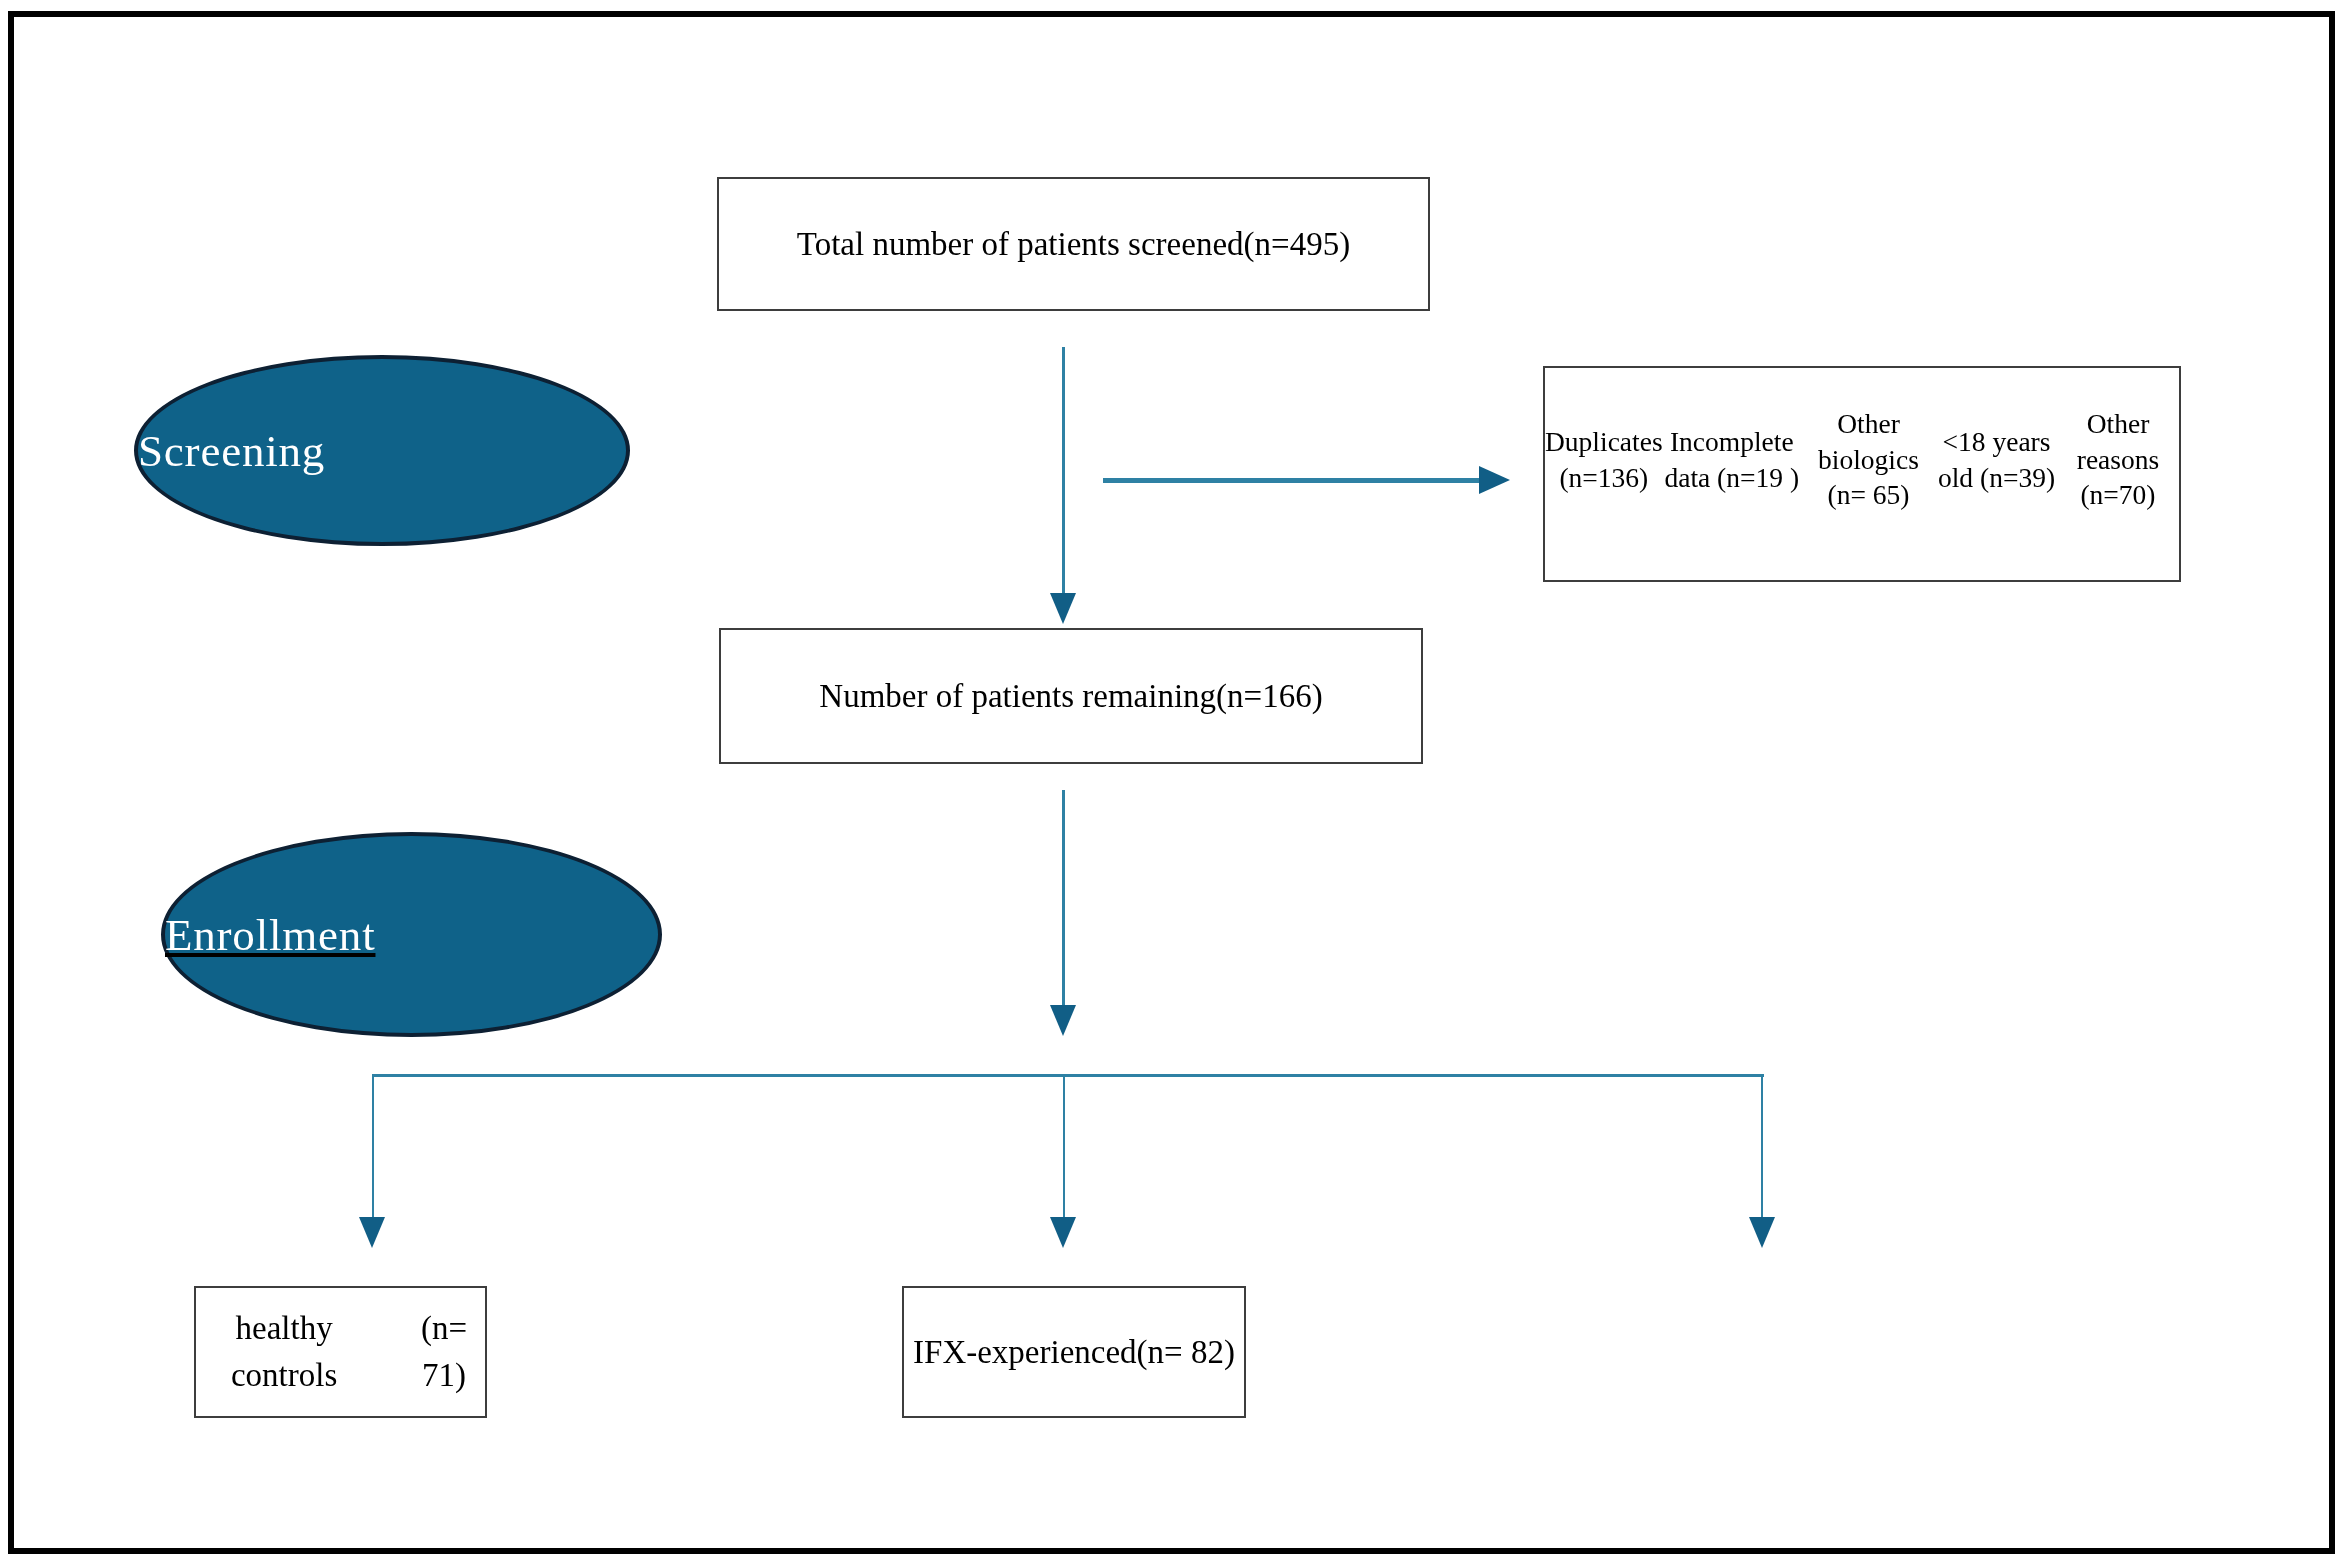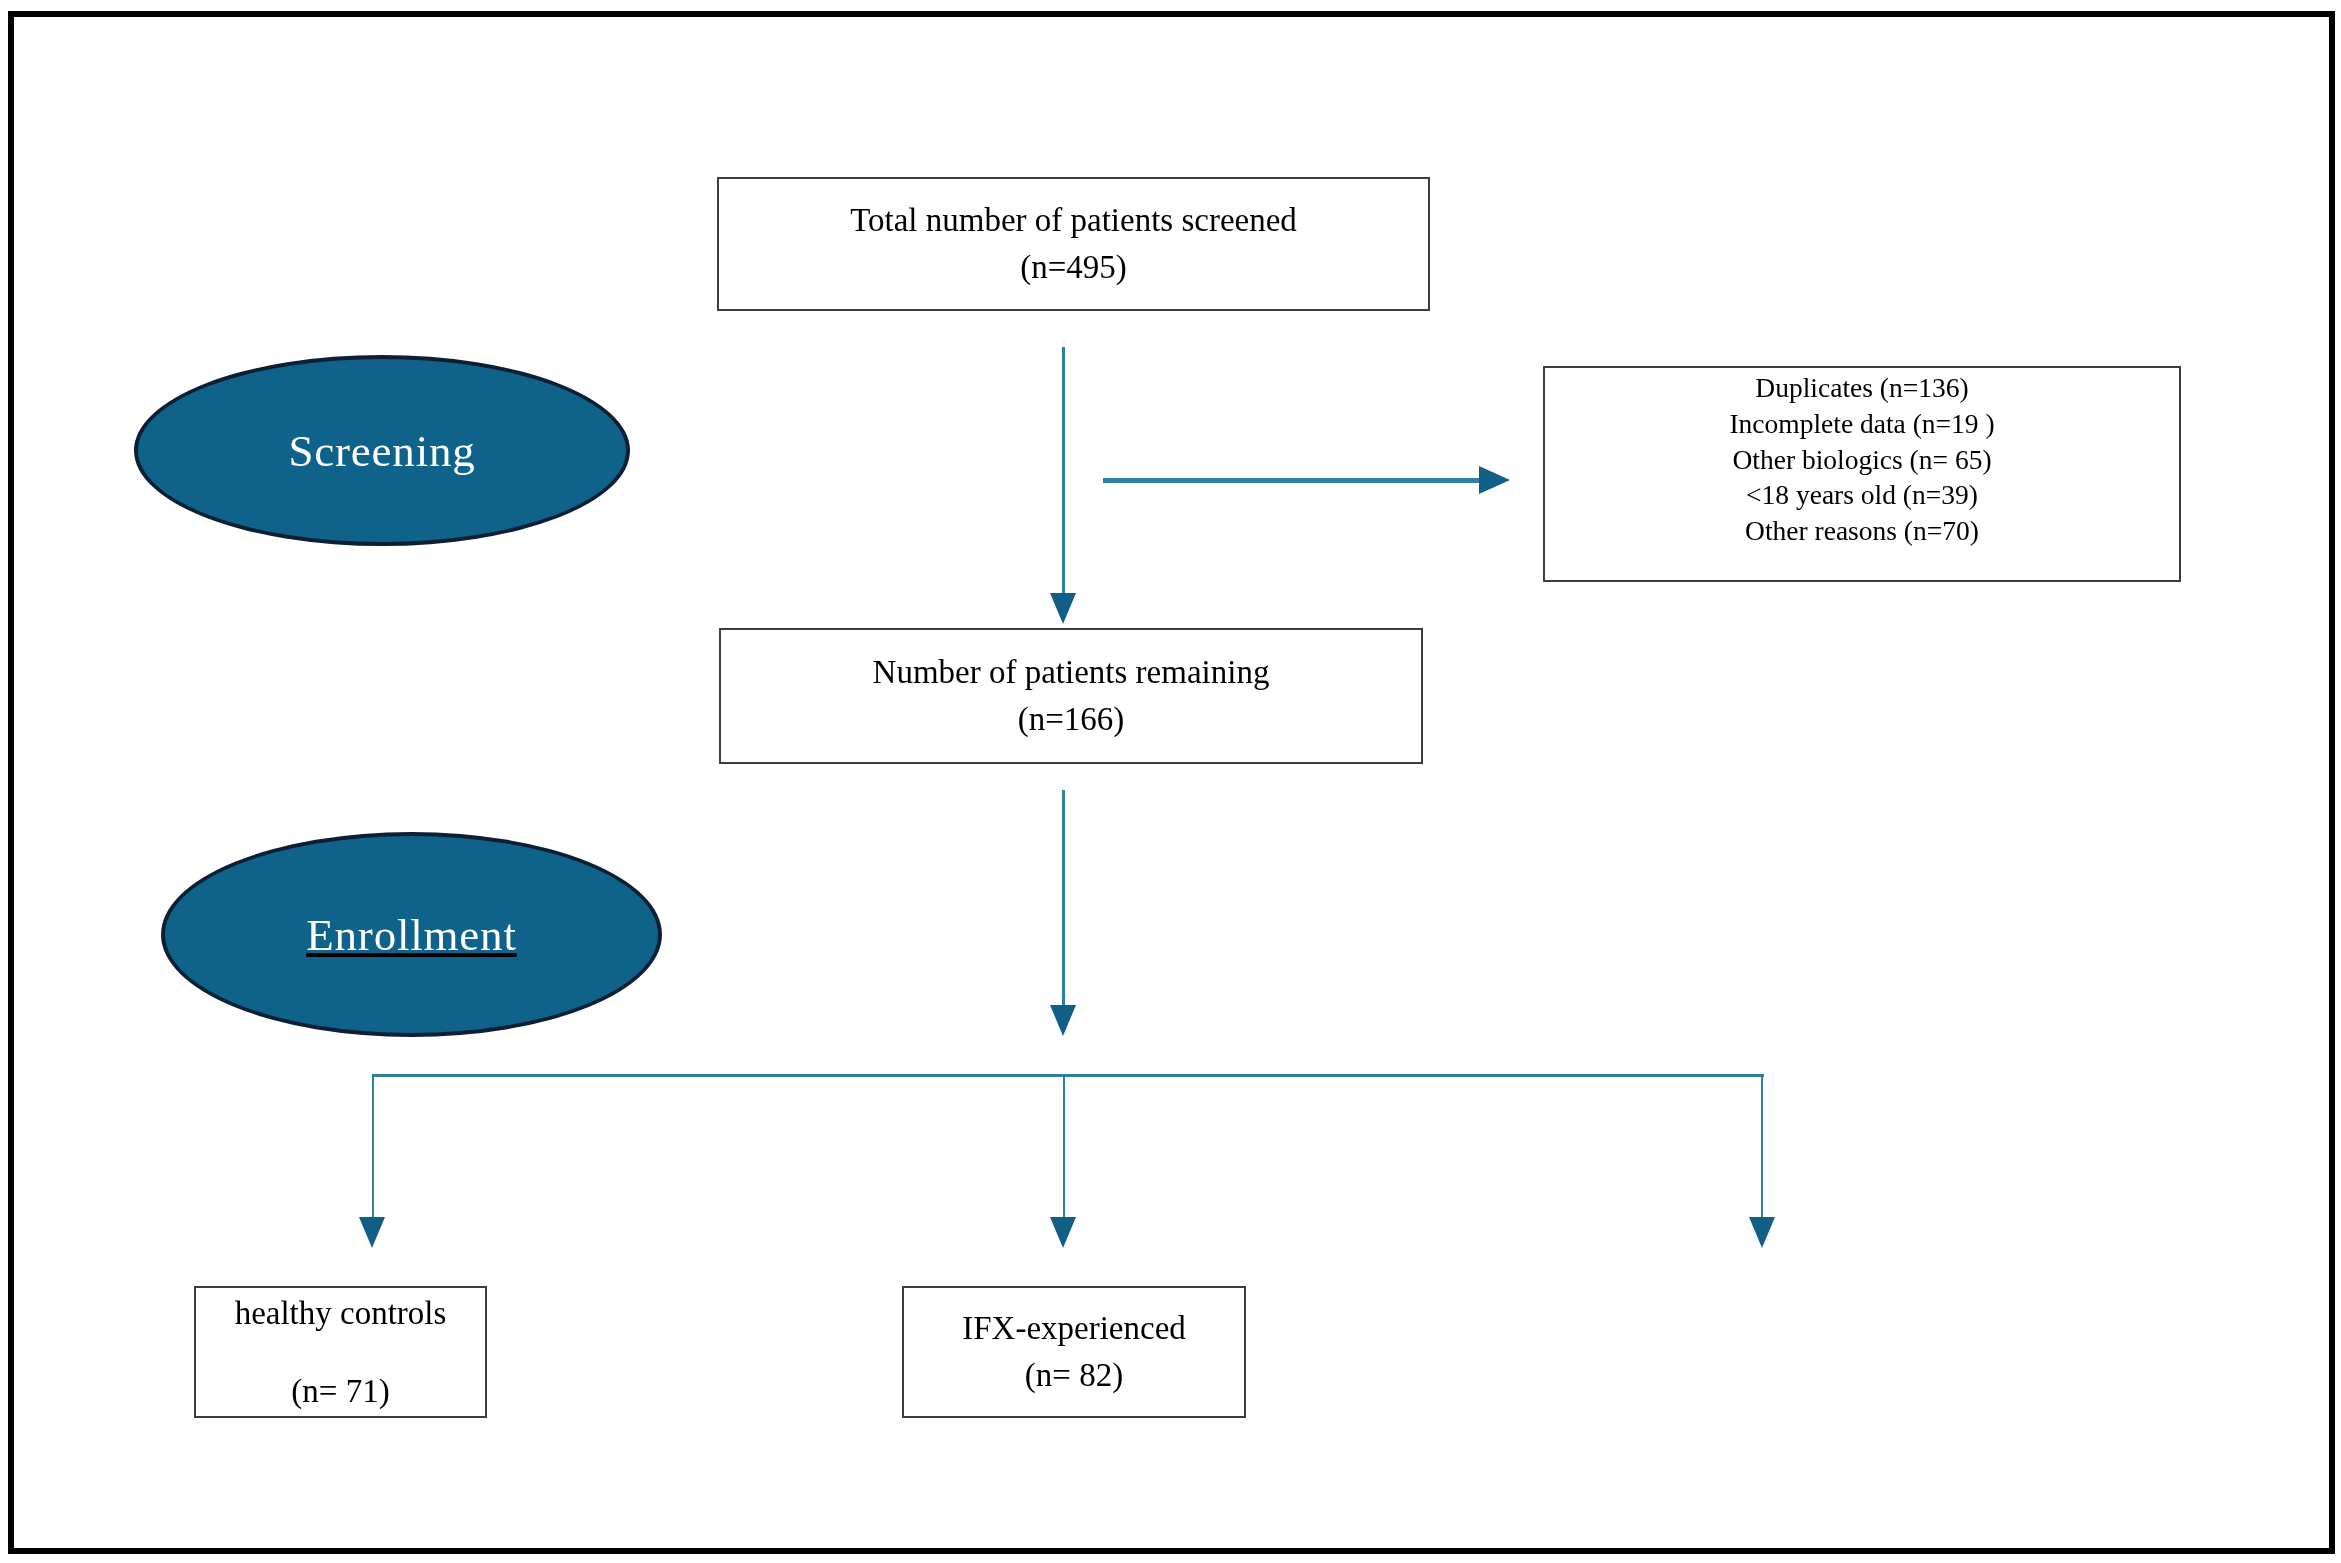--- a/index.html
+++ b/index.html
@@ -20,32 +20,32 @@
     overflow:hidden;
   }
   .frame{
     position:absolute;left:8px;top:10.5px;width:2315px;height:1531px;
     border:6.5px solid var(--outer-border,#000);
   }
   .node{
     position:absolute;
     background:#fff;
     border:2.4px solid var(--box-border,#3d3d3d);
-    display:flex;flex-direction:column;justify-content:center;align-items:center;
+    display:flex;justify-content:center;align-items:center;
     text-align:center;
     box-sizing:border-box;
   }
   .node .l{display:block;font-size:33px;line-height:1.42;}
   .node.small .l{font-size:27.5px;line-height:1.3;}
   .stage{
     position:absolute;
     background:var(--stage-fill,#0f6289);
     border:4px solid var(--stage-border,#0d2033);
     border-radius:50%;
-    display:flex;justify-content:center;align-items:center;
+    display:flex;align-items:center;
     box-sizing:border-box;
   }
   .stage .lbl{color:#ffffff;font-size:45px;letter-spacing:0.8px;}
   .vshaft{position:absolute;width:3.2px;background:var(--arrow-line,#2e81a4);}
   .vshaft.thin{width:2.4px;}
   .hshaft{position:absolute;height:4.8px;background:var(--arrow-line,#2e81a4);}
   .hline{position:absolute;height:3.2px;background:var(--arrow-line,#2e81a4);}
   .vhead{
     position:absolute;width:0;height:0;
     border-left:13.7px solid transparent;

